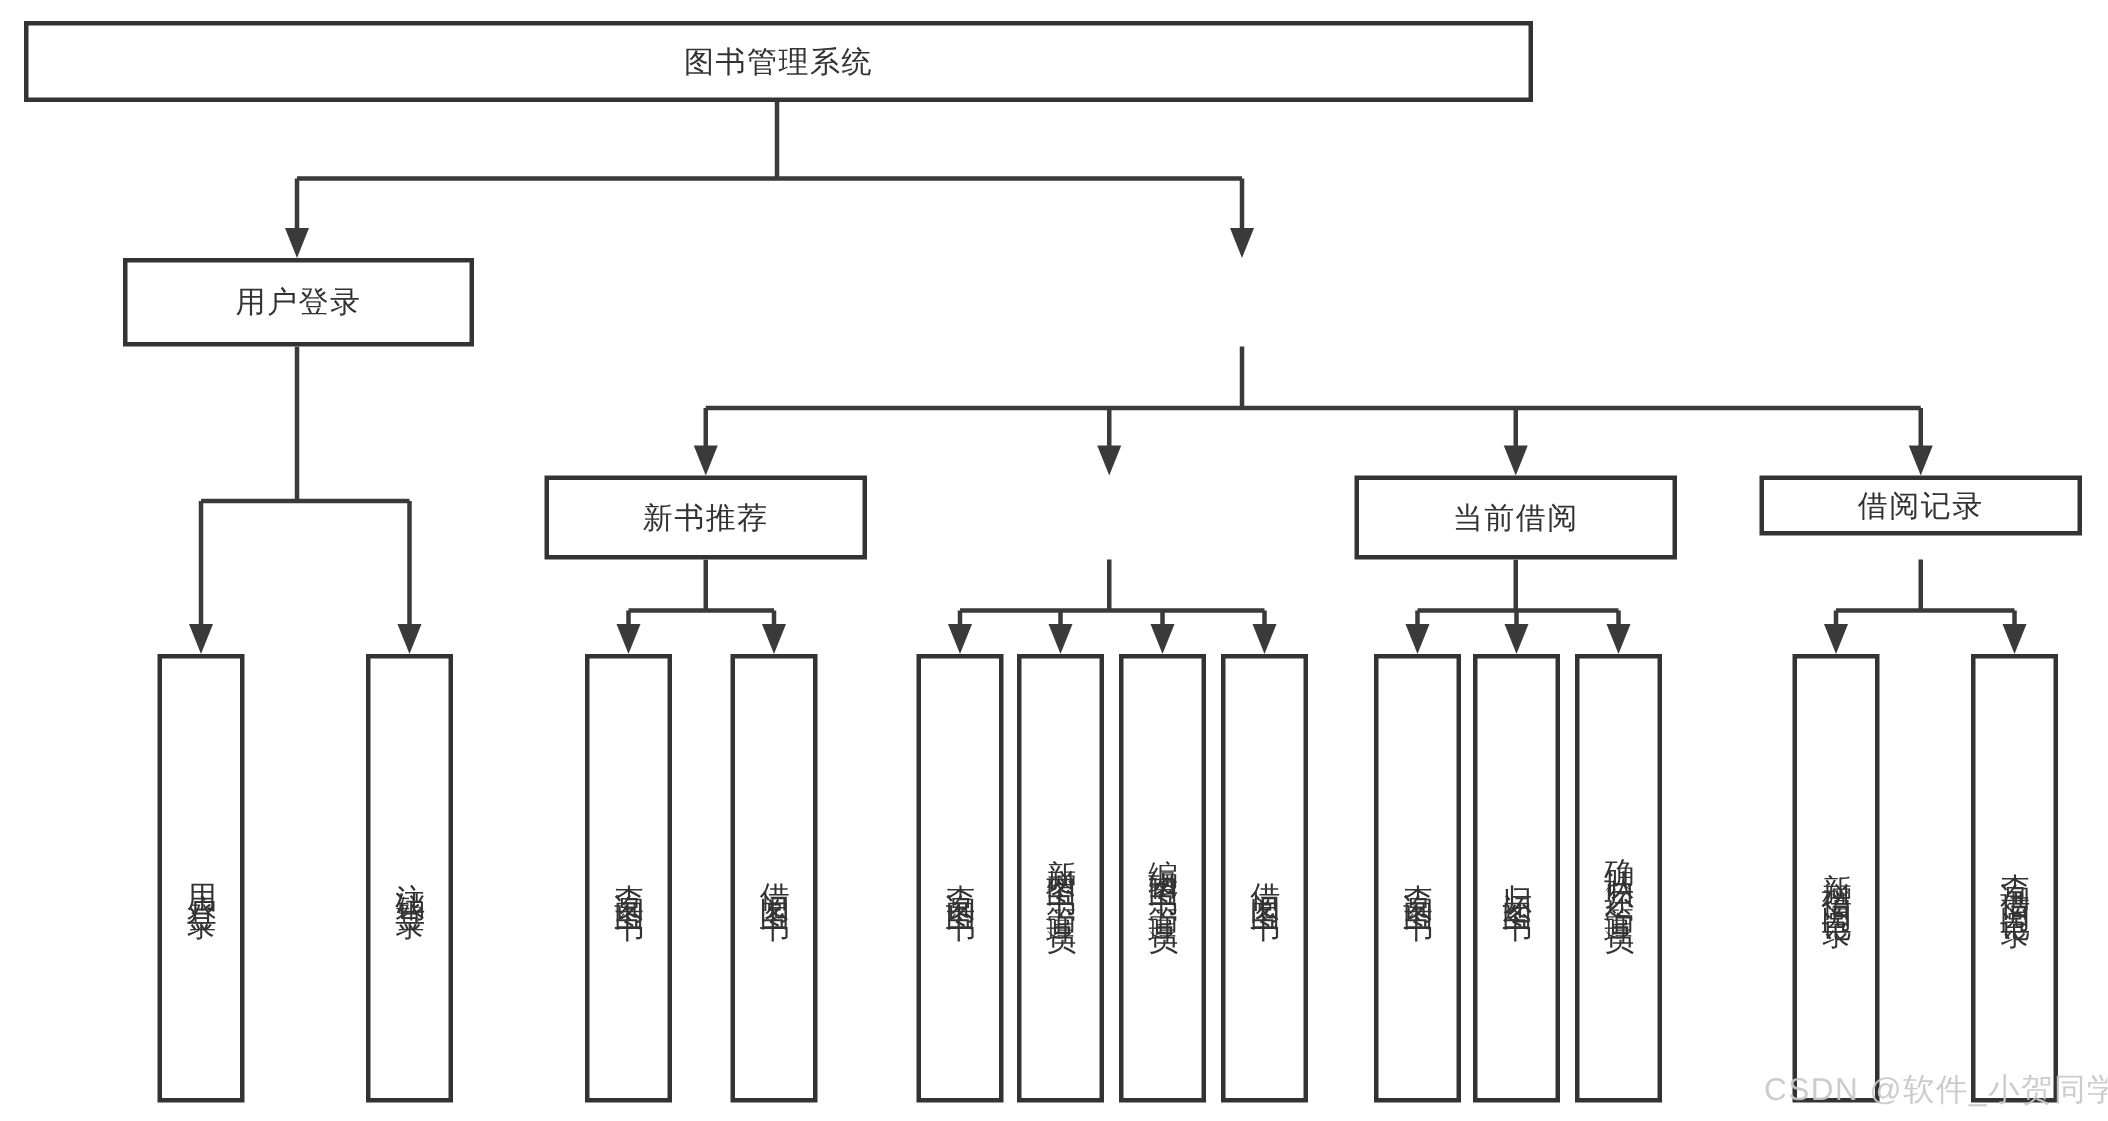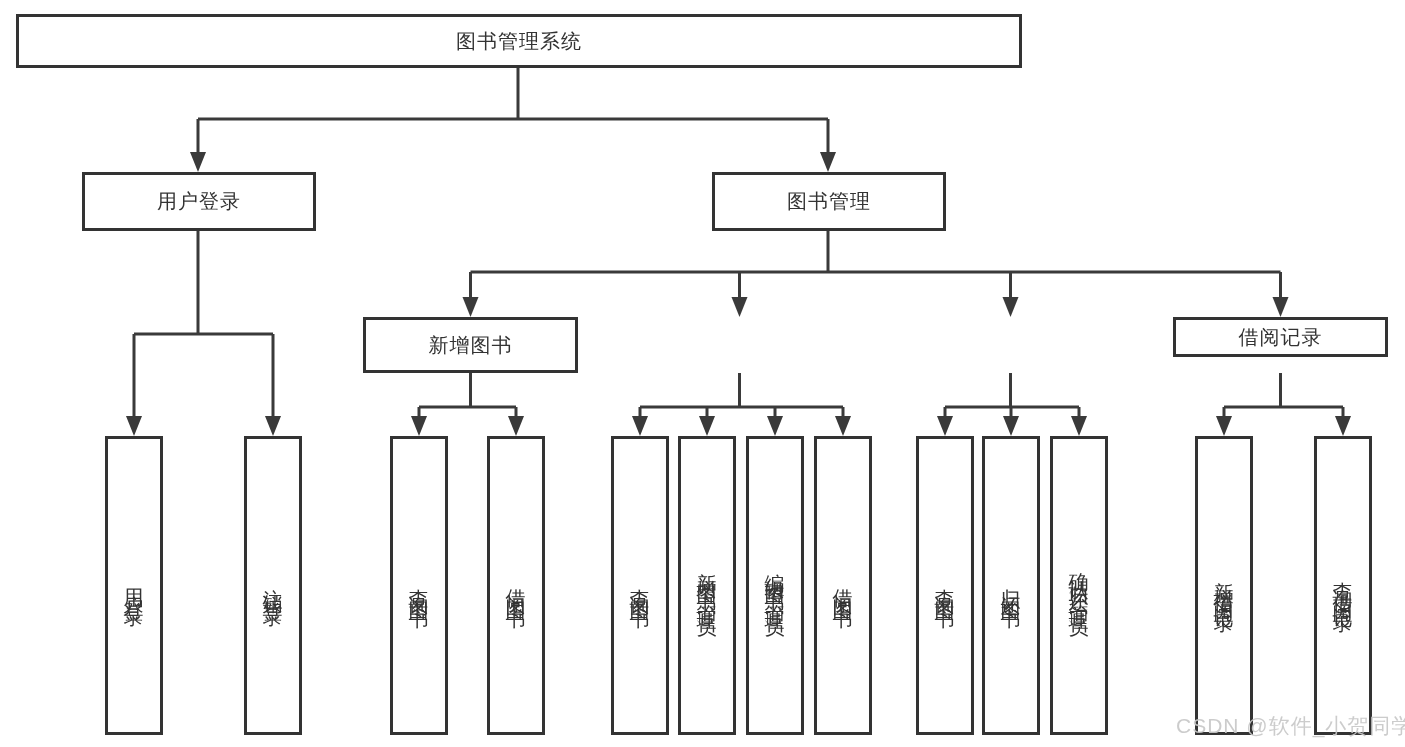--- a/index.html
+++ b/index.html
@@ -87,23 +87,23 @@
       <use href="#ah" x="1011" y="436"></use>
       <use href="#ah" x="1079" y="436"></use>
       <use href="#ah" x="1224" y="436"></use>
       <use href="#ah" x="1343" y="436"></use>
     </g>
   </svg>
 
   <div class="box h" style="left:16px;top:14px;width:1006px;height:54px">图书管理系统</div>
 
   <div class="box h" style="left:82px;top:172px;width:234px;height:59px">用户登录</div>
-  <div class="box h" style="left:712px;top:172px;width:234px;height:59px">图书管理</div>
 
-  <div class="box h" style="left:363px;top:317px;width:215px;height:56px">新增图书</div>
+  <div class="box h" style="left:363px;top:317px;width:215px;height:56px">新书推荐</div>
+  <div class="box h" style="left:903px;top:317px;width:215px;height:56px">当前借阅</div>
   <div class="box h" style="left:1173px;top:317px;width:215px;height:40px">借阅记录</div>
 
   <div class="box v" style="left:105px">
     <span class="v-text">用户登录</span>
   </div>
   <div class="box v" style="left:244px">
     <span class="v-text">注销登录</span>
   </div>
 
   <div class="box v" style="left:390px">

